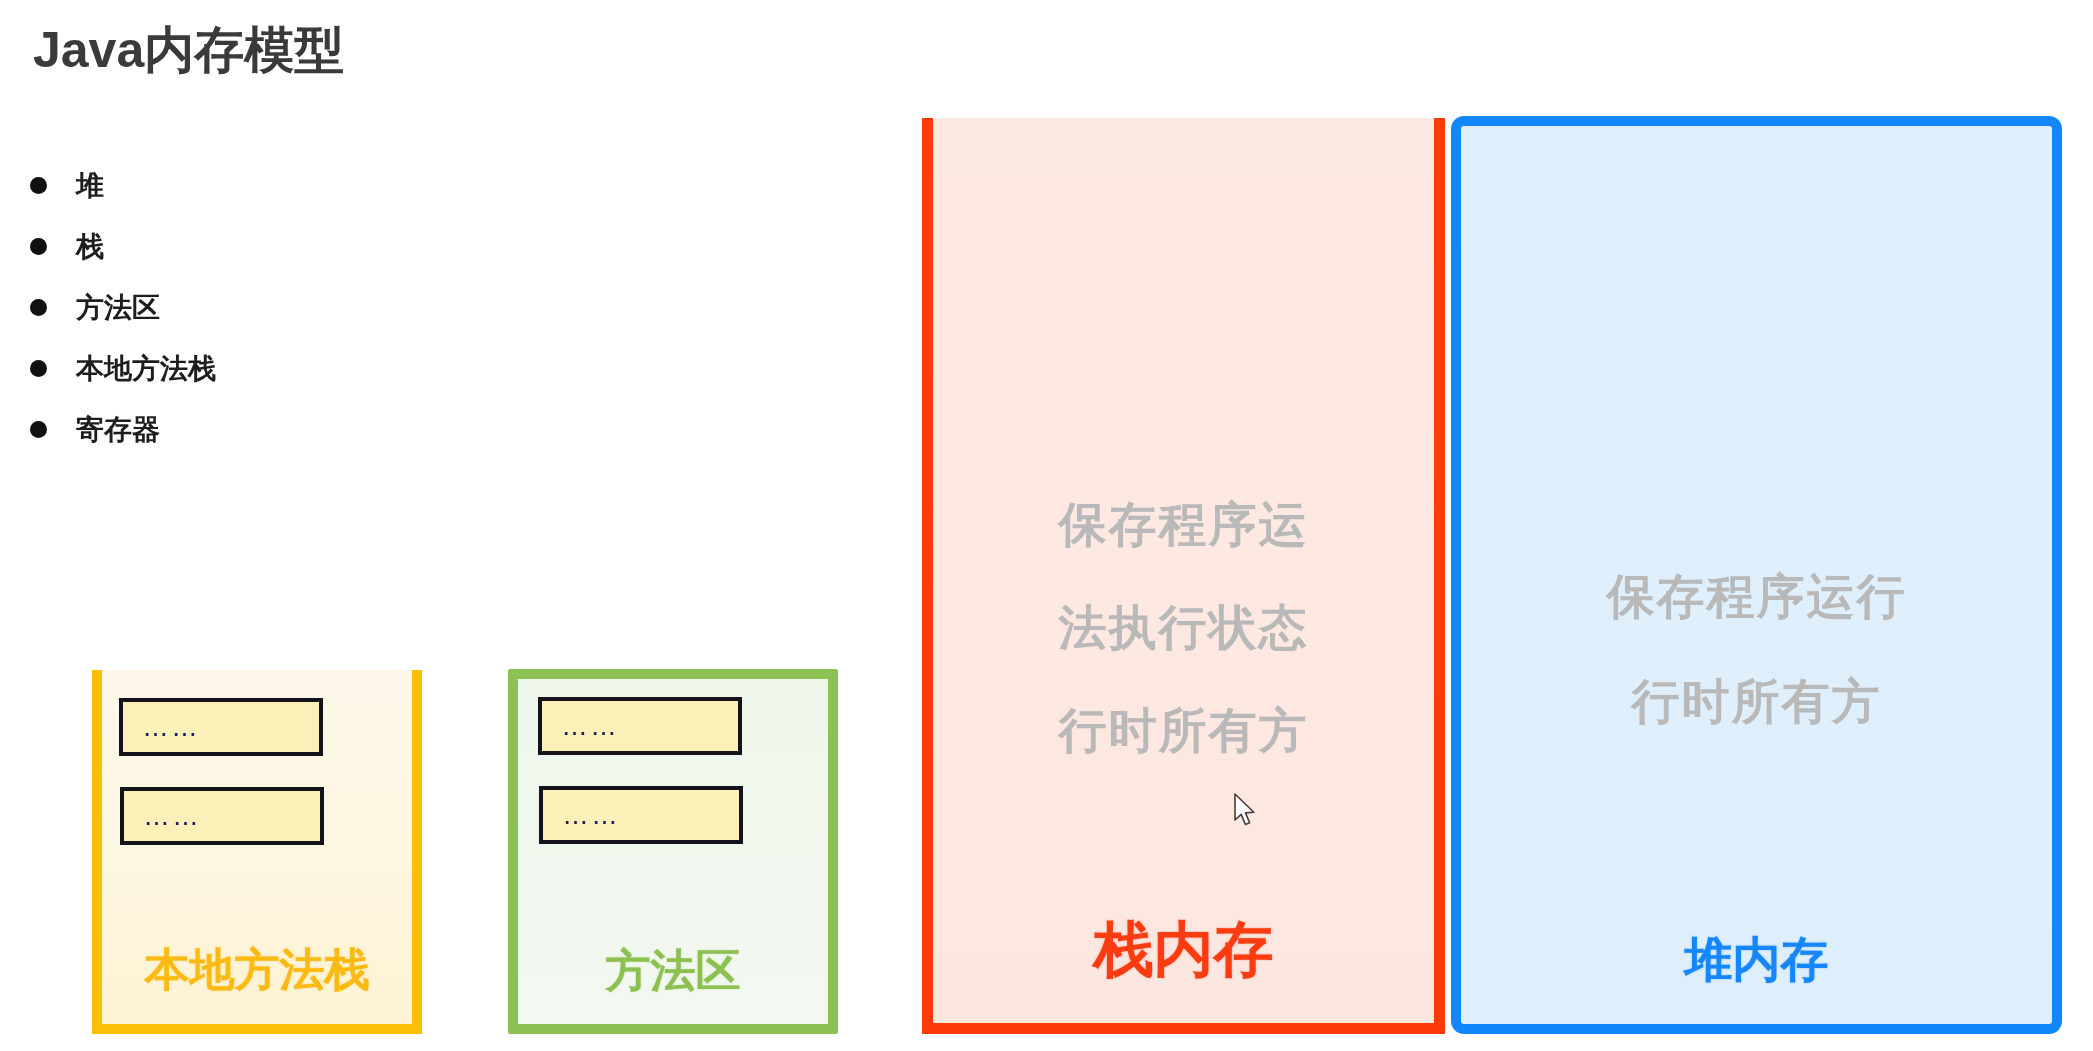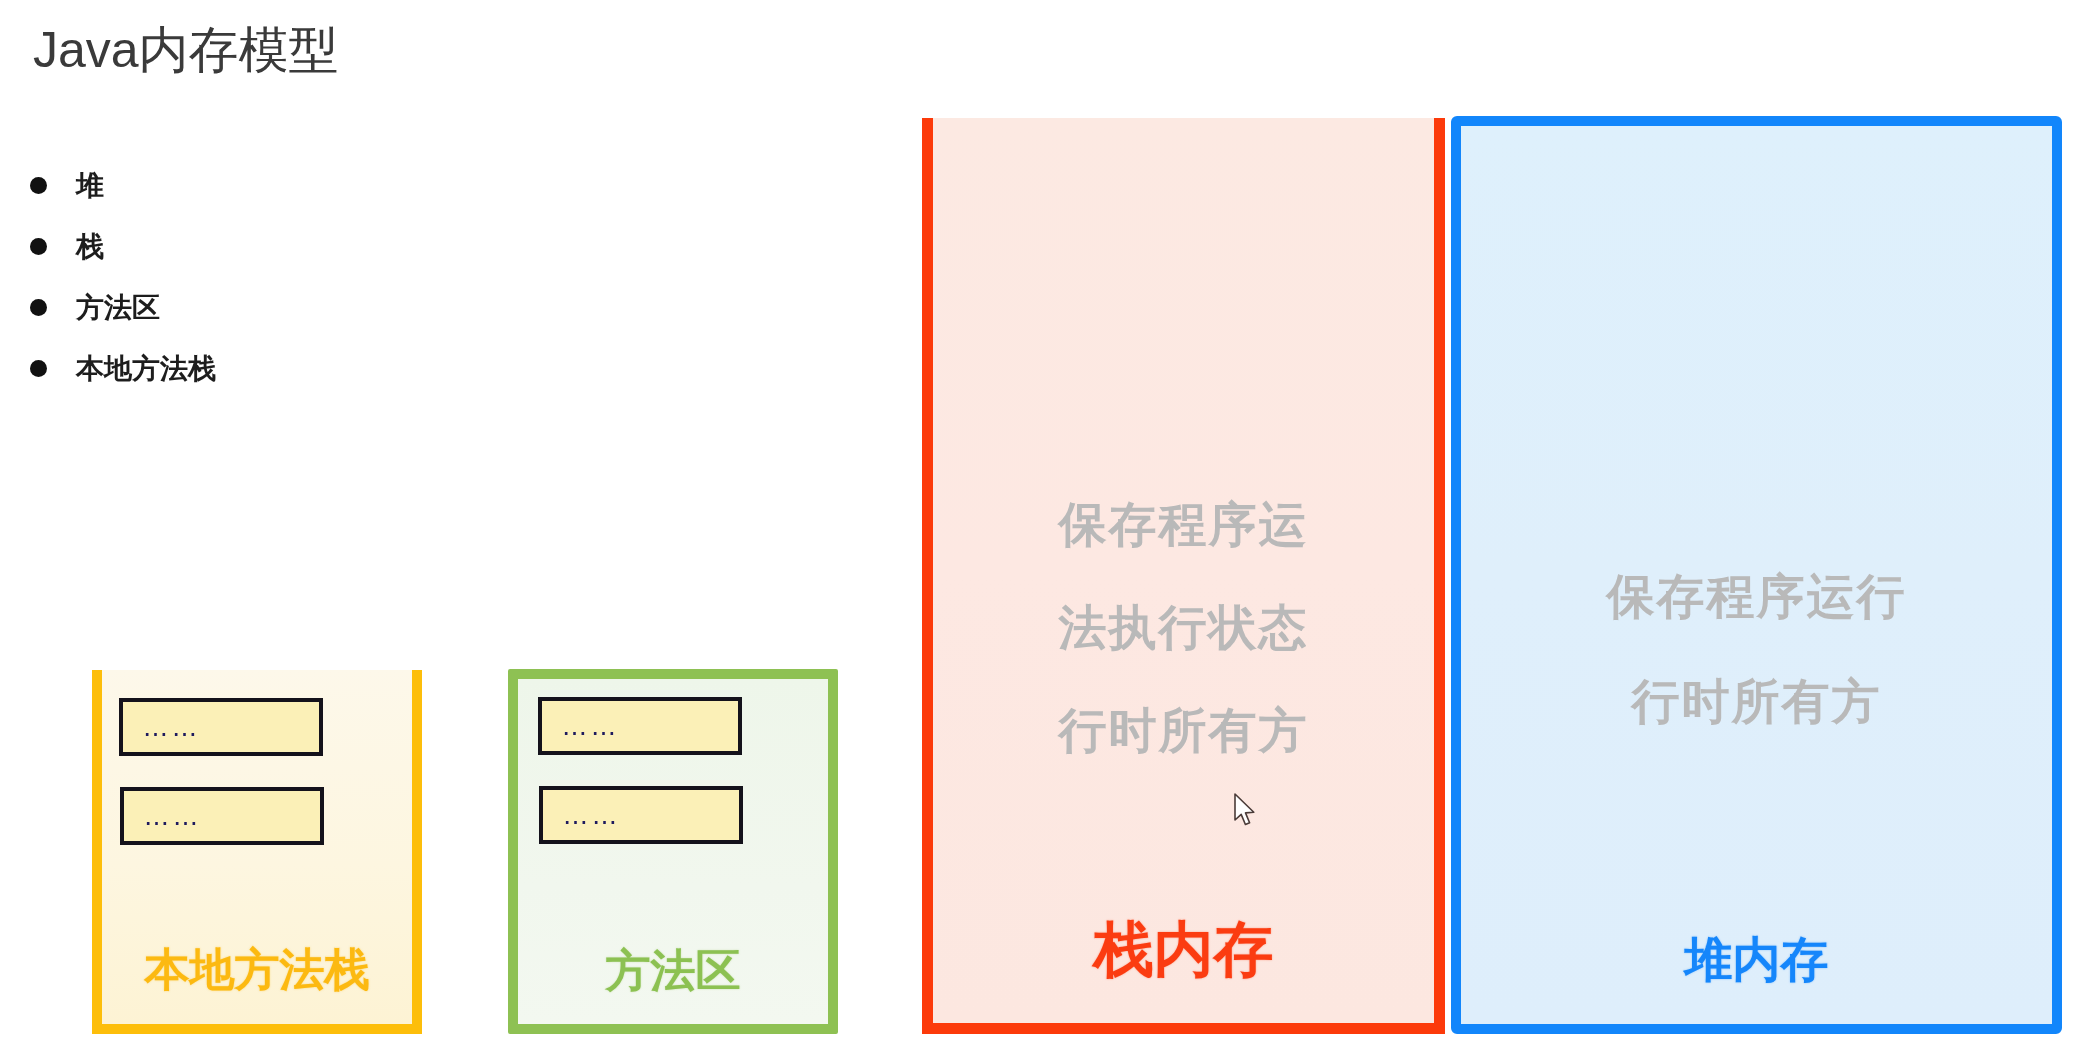--- a/index.html
+++ b/index.html
@@ -18,21 +18,21 @@
     background: #ffffff;
     overflow: hidden;
   }
 
   
   #page-title {
     position: absolute;
     left: 33px;
     top: 17px;
     font-size: 50px;
-    font-weight: normal;
+    font-weight: bold;
     color: #3a3a3a;
     letter-spacing: 0px;
     white-space: nowrap;
   }
 
   
   #bullet-list {
     position: absolute;
     left: 30px;
     top: 155px;
@@ -161,21 +161,21 @@
   }
 
   
   #box-heap {
     left: 1451px;
     top: 116px;
     width: 611px;
     height: 918px;
     background: linear-gradient(to bottom, #def0fc 0%, #dfeffb 50%, #deeefb 100%);
     border: 10px solid #1286fb;
-    border-radius: 6px;
+    border-radius: 13px;
   }
   #box-heap .mem-desc {
     top: 418px;
     font-size: 48px;
     line-height: 105px;
     letter-spacing: 2px;
   }
   #box-heap .mem-label {
     bottom: 32px;
     font-size: 48px;
@@ -211,20 +211,24 @@
     <div class="bullet-row">
       <span class="bullet-dot"></span>
       <span class="bullet-label">方法区</span>
     </div>
 
     <div class="bullet-row">
       <span class="bullet-dot"></span>
       <span class="bullet-label">本地方法栈</span>
     </div>
 
+    <div class="bullet-row">
+      <span class="bullet-dot"></span>
+      <span class="bullet-label">寄存器</span>
+    </div>
 
   </div>
 
   <div class="mem-box" id="box-native">
     <div class="slot" style="left:17px; top:28px; width:204px; height:58px;">
       <span class="slot-dots">……</span>
     </div>
     <div class="slot" style="left:18px; top:117px; width:204px; height:58px;">
       <span class="slot-dots">……</span>
     </div>

